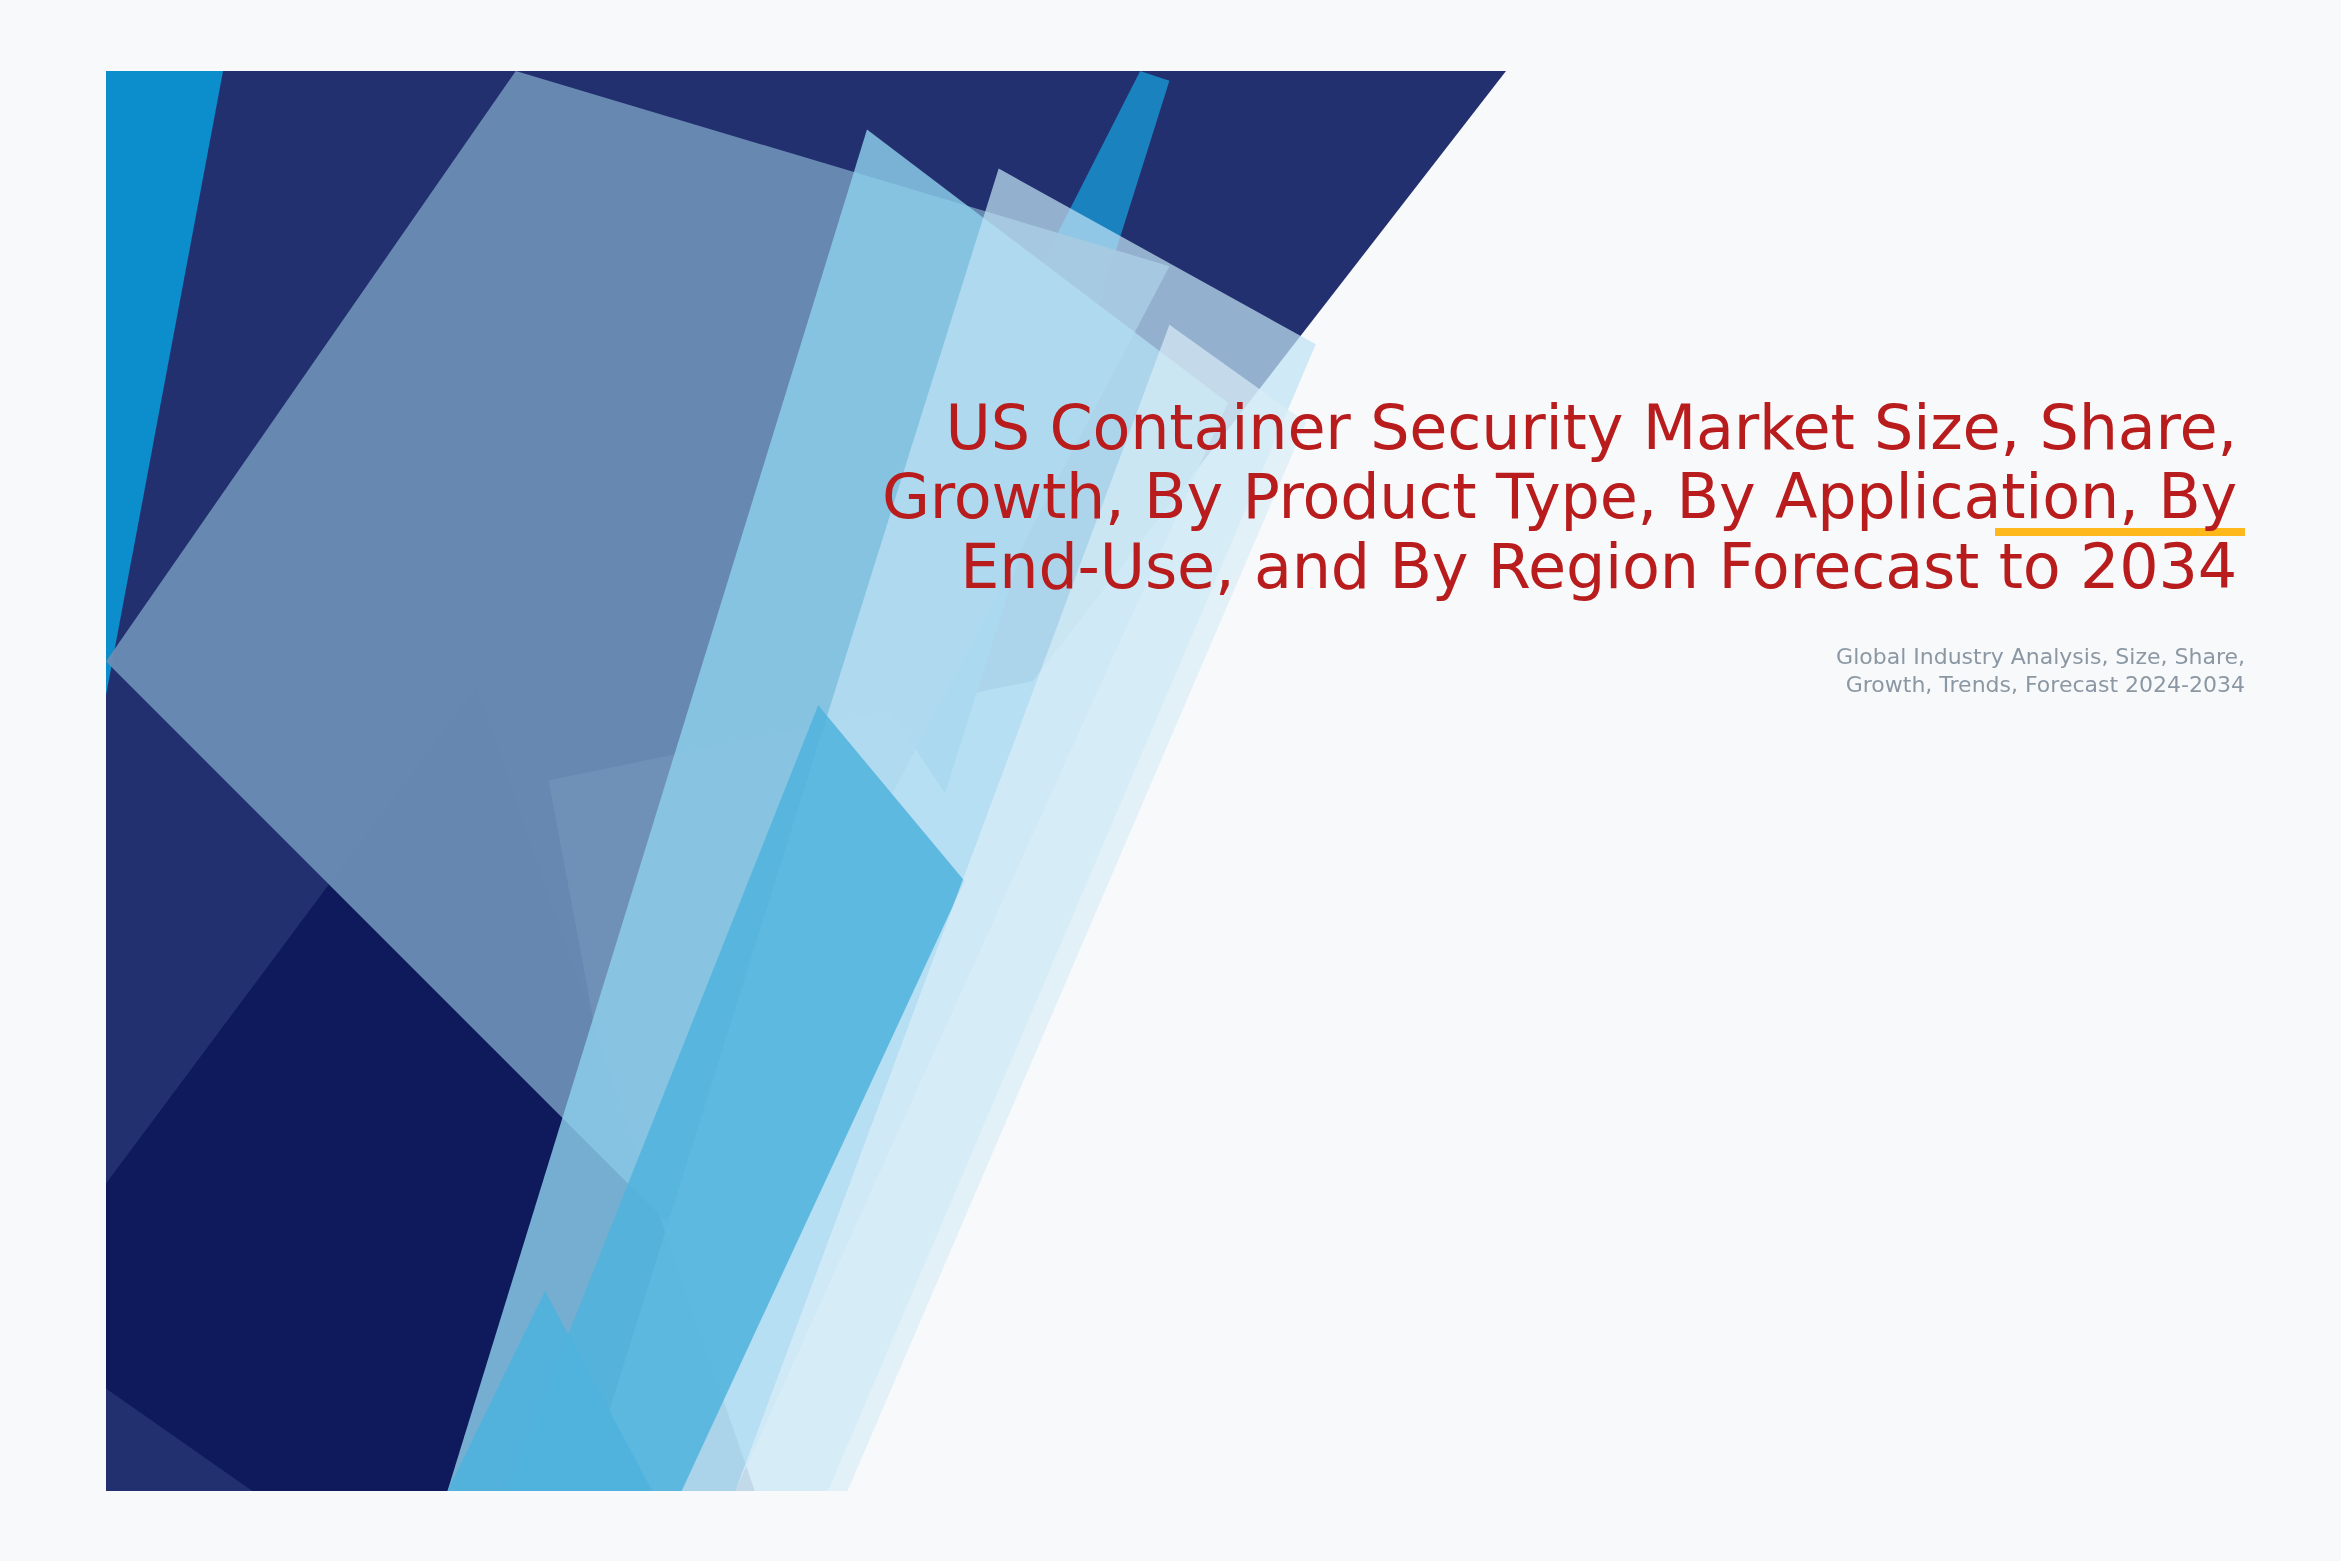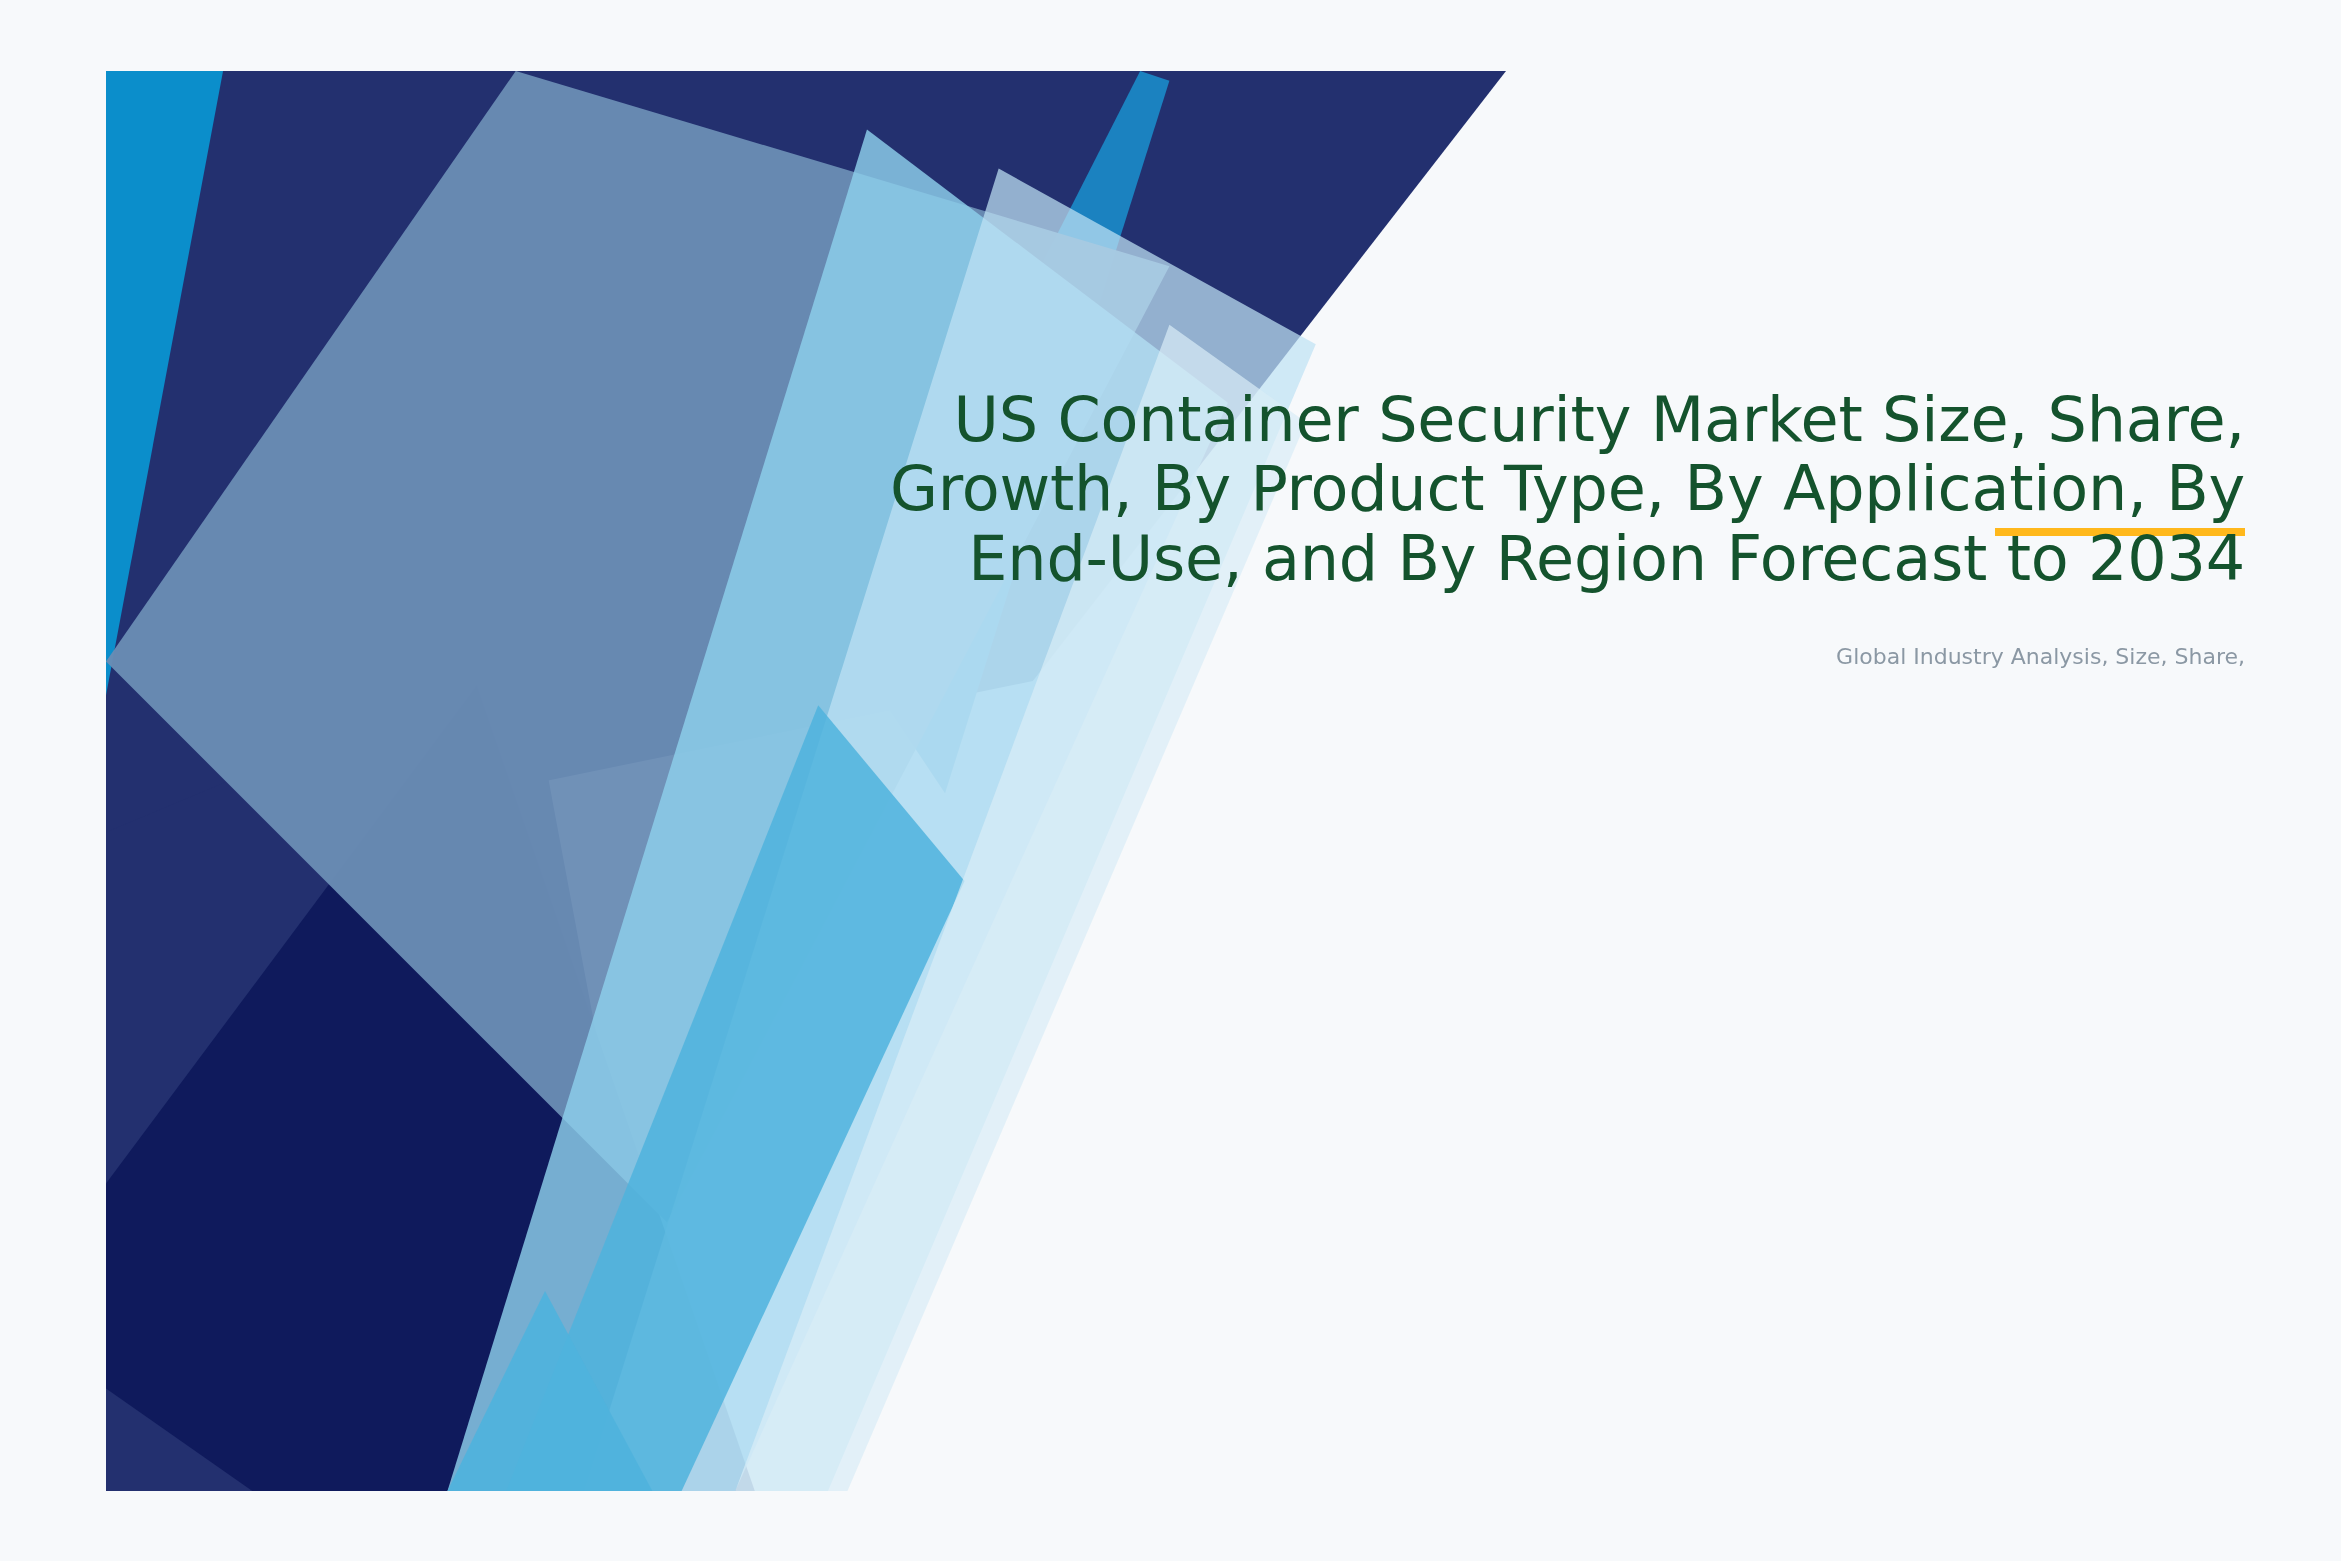--- a/index.html
+++ b/index.html
@@ -32,27 +32,27 @@
 
   
   #title-block {
     position: absolute;
     left: 732px;
     top: 385px;
     width: 1513px;
     text-align: right;
   }
   #report-title {
-    margin: 0;
+    margin: 8px;
     font-family: "DejaVu Sans", sans-serif;
     font-weight: 400;
     font-size: 62px;
     line-height: 1.12;
     letter-spacing: -0.2px;
-    color: #14532d;
+    color: #b91c1c;
     white-space: pre-wrap;
   }
 
   #subtitle-block {
     position: absolute;
     left: 781px;
     top: 643px;
     width: 1464px;
     text-align: right;
   }
@@ -109,16 +109,17 @@
   </div>
 
   <div id="accent-rule"></div>
 
   <div id="title-block">
     <h1 id="report-title">US Container Security Market Size, Share, Growth, By Product Type, By Application, By End-Use, and By Region Forecast to 2034</h1>
   </div>
 
   <div id="subtitle-block">
     <p class="subtitle-line">Global Industry Analysis, Size, Share,</p>
+    <p class="subtitle-line">Growth, Trends, Forecast 2024-2034</p>
   </div>
 
 </div>
 
 
 </body></html>

